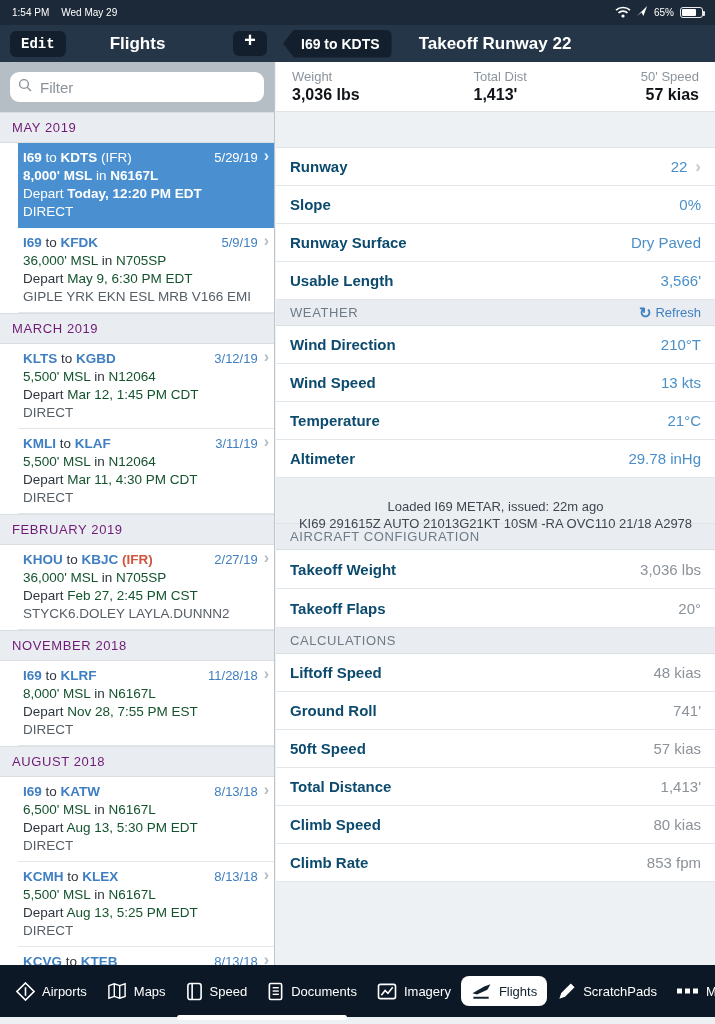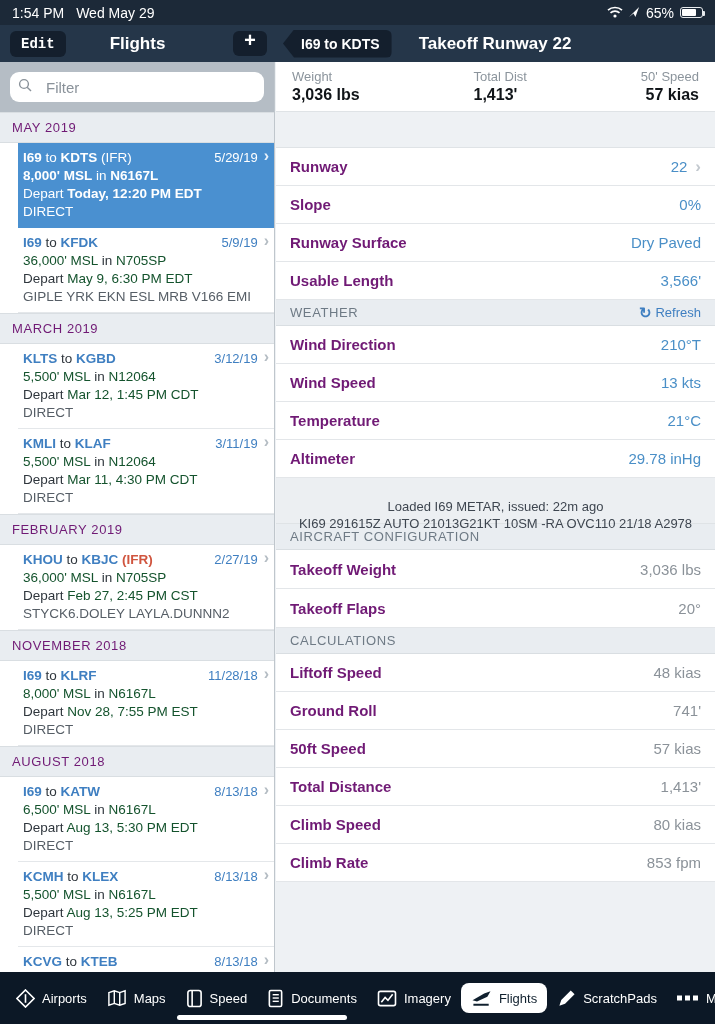--- a/index.html
+++ b/index.html
@@ -2,21 +2,21 @@
 <html><head>
 <meta charset="utf-8">
 <style>
   * { box-sizing: border-box; margin: 0; padding: 0; }
   html,body { width:715px; height:1024px; overflow:hidden; }
   body { font-family:"Liberation Sans", sans-serif; background:#eef1f4; position:relative; }
 
   
   .status { position:absolute; top:0; left:0; right:0; height:25px; background:#1c2938;
             color:#fff; display:flex; justify-content:space-between; align-items:center;
-            padding:0 12px; font-size:14px; }
+            padding:0 12px; font-size:10px; }
   .status-left { display:flex; gap:12px; align-items:center; }
   .status-right { display:flex; gap:6px; align-items:center; }
   .batt { width:23px; height:11px; border:1px solid #e8ebee; border-radius:3px; position:relative; }
   .batt-fill { position:absolute; left:1px; top:1px; bottom:1px; width:65%; background:#fff; border-radius:1px; }
   .batt-nub { position:absolute; right:-3px; top:3px; width:2px; height:5px; background:#e8ebee; border-radius:0 1px 1px 0; }
 
   
   .navbar { position:absolute; top:25px; left:0; right:0; height:37px; background:#253649; display:flex; }
   .nav-left { width:275px; position:relative; display:flex; align-items:center; }
   .nav-right { flex:1; position:relative; display:flex; align-items:center; }
@@ -26,21 +26,21 @@
   .plus-btn { position:absolute; right:8px; font-size:20px; line-height:16px; padding:3px 11px 6px; }
   .nav-title { position:absolute; left:0; right:0; text-align:center; color:#fff; font-size:17px; font-weight:bold; }
   .back-btn { position:absolute; left:8px; background:#141f2d; color:#fff; font-size:14px; font-weight:bold;
               padding:6px 12px 6px 18px; clip-path:polygon(11px 0%, 100% 0%, 100% 100%, 11px 100%, 0% 50%);
               border-radius:6px; cursor:pointer; }
 
   
   .sidebar { position:absolute; top:62px; left:0; width:275px; bottom:52px; background:#fff;
              border-right:1px solid #bfc6cc; overflow:hidden; }
   .filterwrap { background:#b5bdc5; padding:10px; height:50px; }
-  .filter { background:#fff; border-radius:9px; height:30px; display:flex; align-items:center; padding:0 8px; gap:14px; }
+  .filter { background:#fff; border-radius:9px; height:30px; display:flex; align-items:center; padding:0 8px; gap:8px; }
   .filter input { border:none; outline:none; flex:1; font-family:inherit; font-size:15px; color:#333; background:transparent; }
   .filter input::placeholder { color:#8a929a; }
   .sec-h { background:#e9edf1; color:#701a75; font-size:13px; letter-spacing:.6px; padding:7px 12px;
            border-top:1px solid #d9dee2; border-bottom:1px solid #d9dee2; }
   .entry { padding:6px 5px; border-bottom:1px solid #e4e7ea; background:#fff;
            font-size:13.5px; line-height:18px; cursor:pointer;margin-left:18px; }
   .ap  { color:#3f7fc1; font-weight:bold; }
   .lnk { color:#14532d; }
   .mid { color:#2f363d; }
   .routestr { color:#565e66; }
@@ -57,37 +57,37 @@
   
   .detail { position:absolute; top:62px; left:276px; right:0; bottom:52px; background:#eef1f4; overflow:hidden; }
   .summary { background:#fff; display:flex; justify-content:space-between; padding:7px 16px; height:50px;
              border-bottom:1px solid #dfe3e6; }
   .sum-col .lab { font-size:13px; color:#8b949c; }
   .sum-col .val { font-size:16px; font-weight:bold; color:#101418; margin-top:2px; }
   .sum-col.c { text-align:left; } .sum-col.r { text-align:right; }
   .dgap { height:36px; border-bottom:1px solid #dfe3e6; }
   .row { height:38px; background:#fff; display:flex; align-items:center; justify-content:space-between;
          padding:0 14px; border-bottom:1px solid #e3e6e9; font-size:15px; }
-  .row .rl { color:#701a75; font-weight:bold; }
+  .row .rl { color:#0c4a6e; font-weight:bold; }
   .row .rvw { display:flex; align-items:center; }
   .row .rv { color:#4a8fc7; }
   .row.gray .rv { color:#8b9299; }
   .row .rchev { color:#c3c9cf; font-weight:bold; font-size:17px; margin-left:8px; }
   .dsec { background:#e9edf1; color:#6e7a85; font-size:13px; letter-spacing:.6px; height:26px;
           display:flex; align-items:center; justify-content:space-between; padding:0 14px;
           border-bottom:1px solid #d9dee2;gap:10px; }
   .refresh { color:#3f7fc1; font-size:13px; letter-spacing:0; display:flex; align-items:center; gap:4px;
              cursor:pointer; background:none; border:none; font-family:inherit; }
   .refresh .ric { font-size:15px; font-weight:bold; }
   .metar { background:#eceff2; text-align:center; font-size:13px; color:#3e4650; padding:20px 18px;
            height:46px; border-bottom:1px solid #dfe3e6; line-height:17px; }
   .arow { height:39px; }
 
   
-  .tabbar { position:absolute; bottom:0; left:0; right:0; height:52px; background:#0c1826;
+  .tabbar { position:absolute; bottom:7px; left:0; right:0; height:52px; background:#0c1826;
             display:flex; align-items:center; justify-content:space-evenly; padding:0 6px; }
   .tab { display:flex; align-items:center; gap:7px; color:#fff; font-size:13px; padding:6px 10px;
          border-radius:8px; cursor:pointer; }
   .tab.sel { background:#fff; color:#10202e; }
   .tab svg { display:block; }
   .homebar { position:absolute; bottom:4px; left:177px; width:170px; height:5px; border-radius:3px; background:#fff; }
 </style>
 </head>
 <body>
 

